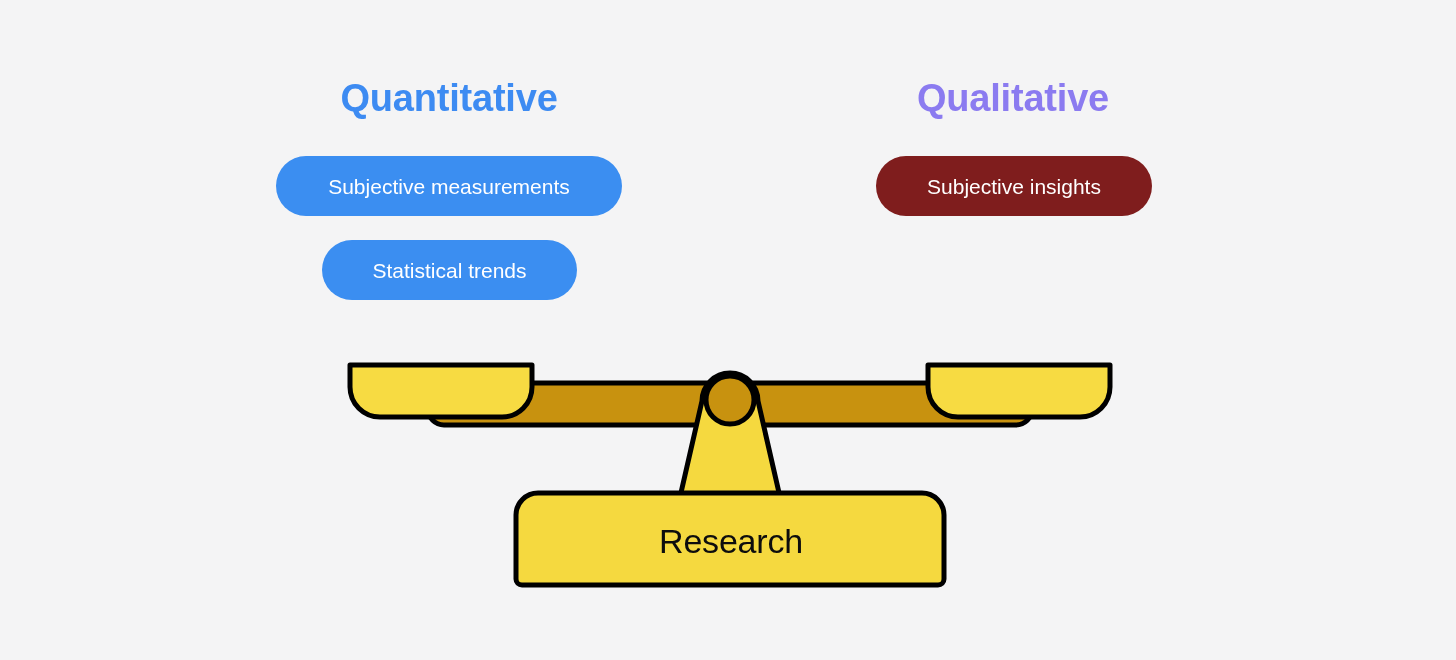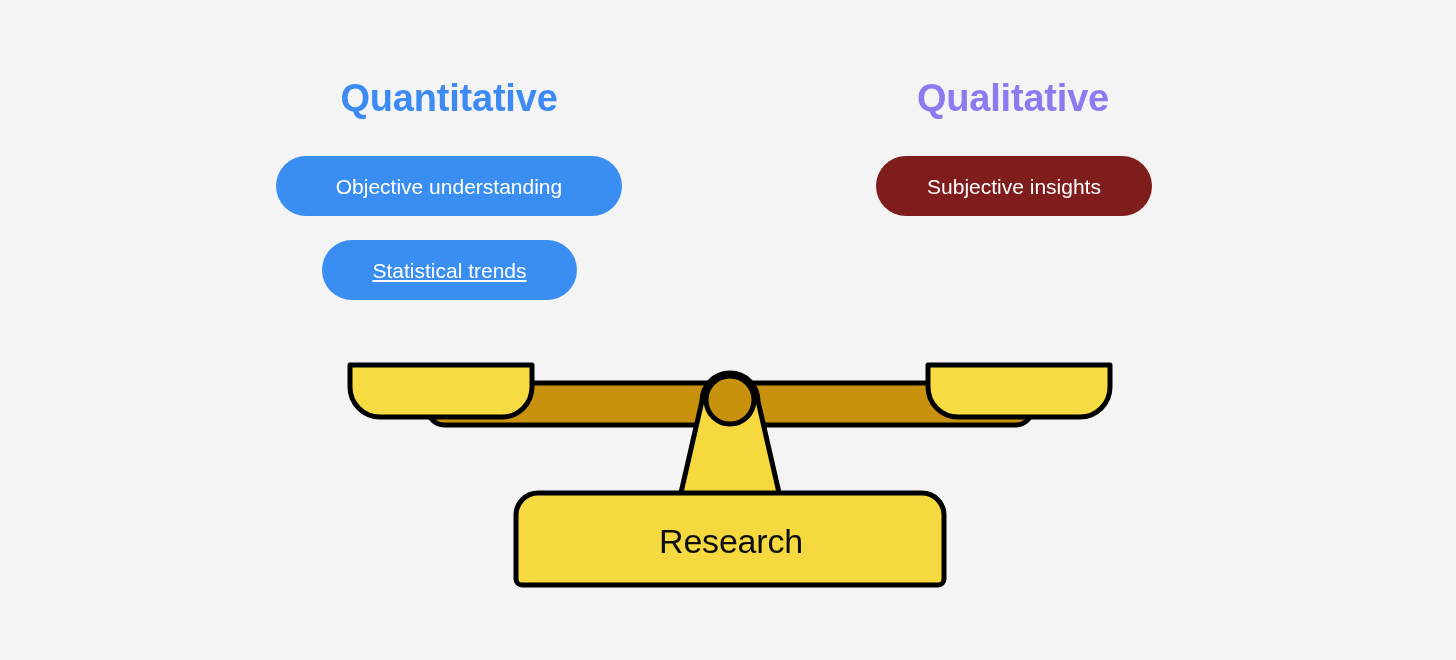--- a/index.html
+++ b/index.html
@@ -57,21 +57,21 @@
     font-weight: normal;
     white-space: nowrap;
     box-sizing: border-box;
     padding: 0 26px;
     line-height: 1;
   }
   .pill.blue  { background: #3b8ef1; }
   .pill.purple{ background: #7f1d1d; }
 
   .pill-q1 { left: 276px; top: 156px; width: 346px; }
-  .pill-q2 { left: 322px; top: 240px; width: 255px; text-decoration: underline; }
+  .pill-q2 { left: 322px; top: 240px; width: 255px; }
   .pill-l1 { left: 876px; top: 156px; width: 276px; }
   .pill-l2 { left: 847px; top: 240px; width: 334px; }
 
   
   .scale-wrap {
     position: absolute;
     left: 330px;
     top: 345px;
     width: 800px;
     height: 250px;
@@ -95,21 +95,21 @@
 </head>
 <body>
 
 <div class="stage">
 
   <div class="col-heading qual">Qualitative</div>
 
   <div class="col-heading quant">Quantitative</div>
 
   <div class="pill blue pill-q1">
-    <span>Objective understanding</span>
+    <span>Subjective measurements</span>
   </div>
 
   <div class="pill blue pill-q2">
     <span>Statistical trends</span>
   </div>
 
   <div class="pill purple pill-l1">
     <span>Subjective insights</span>
   </div>
 

